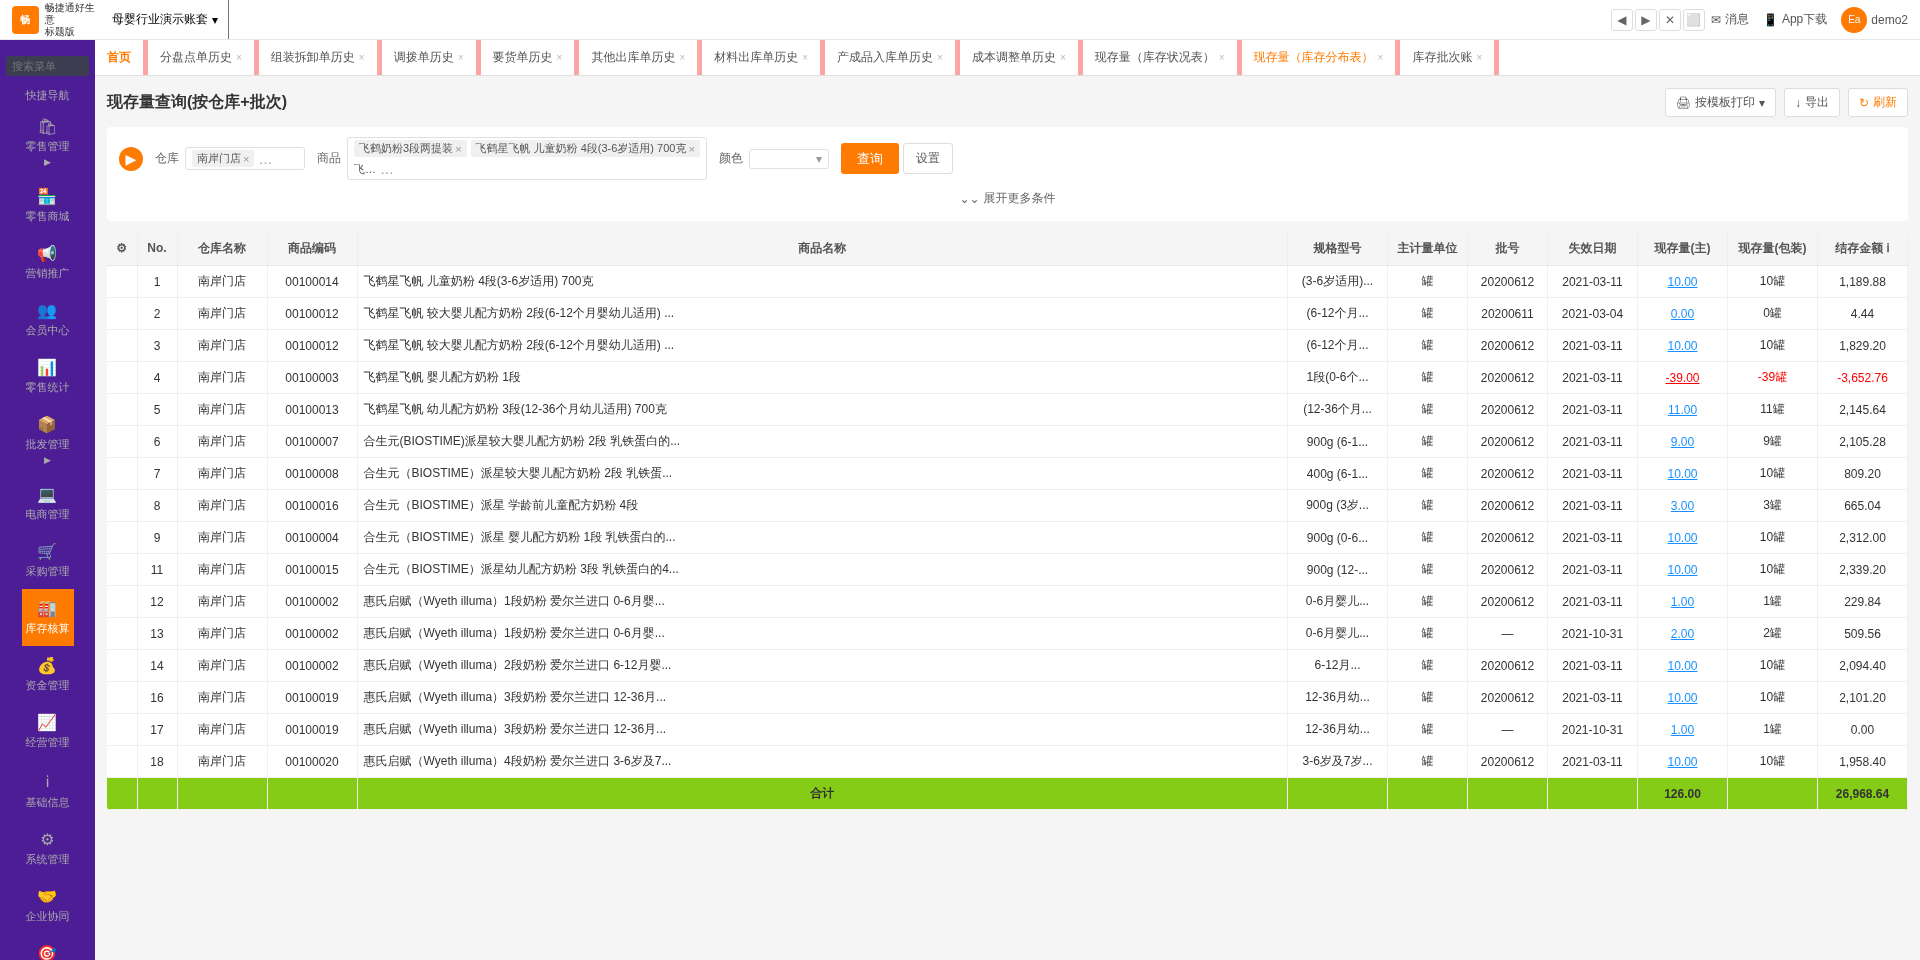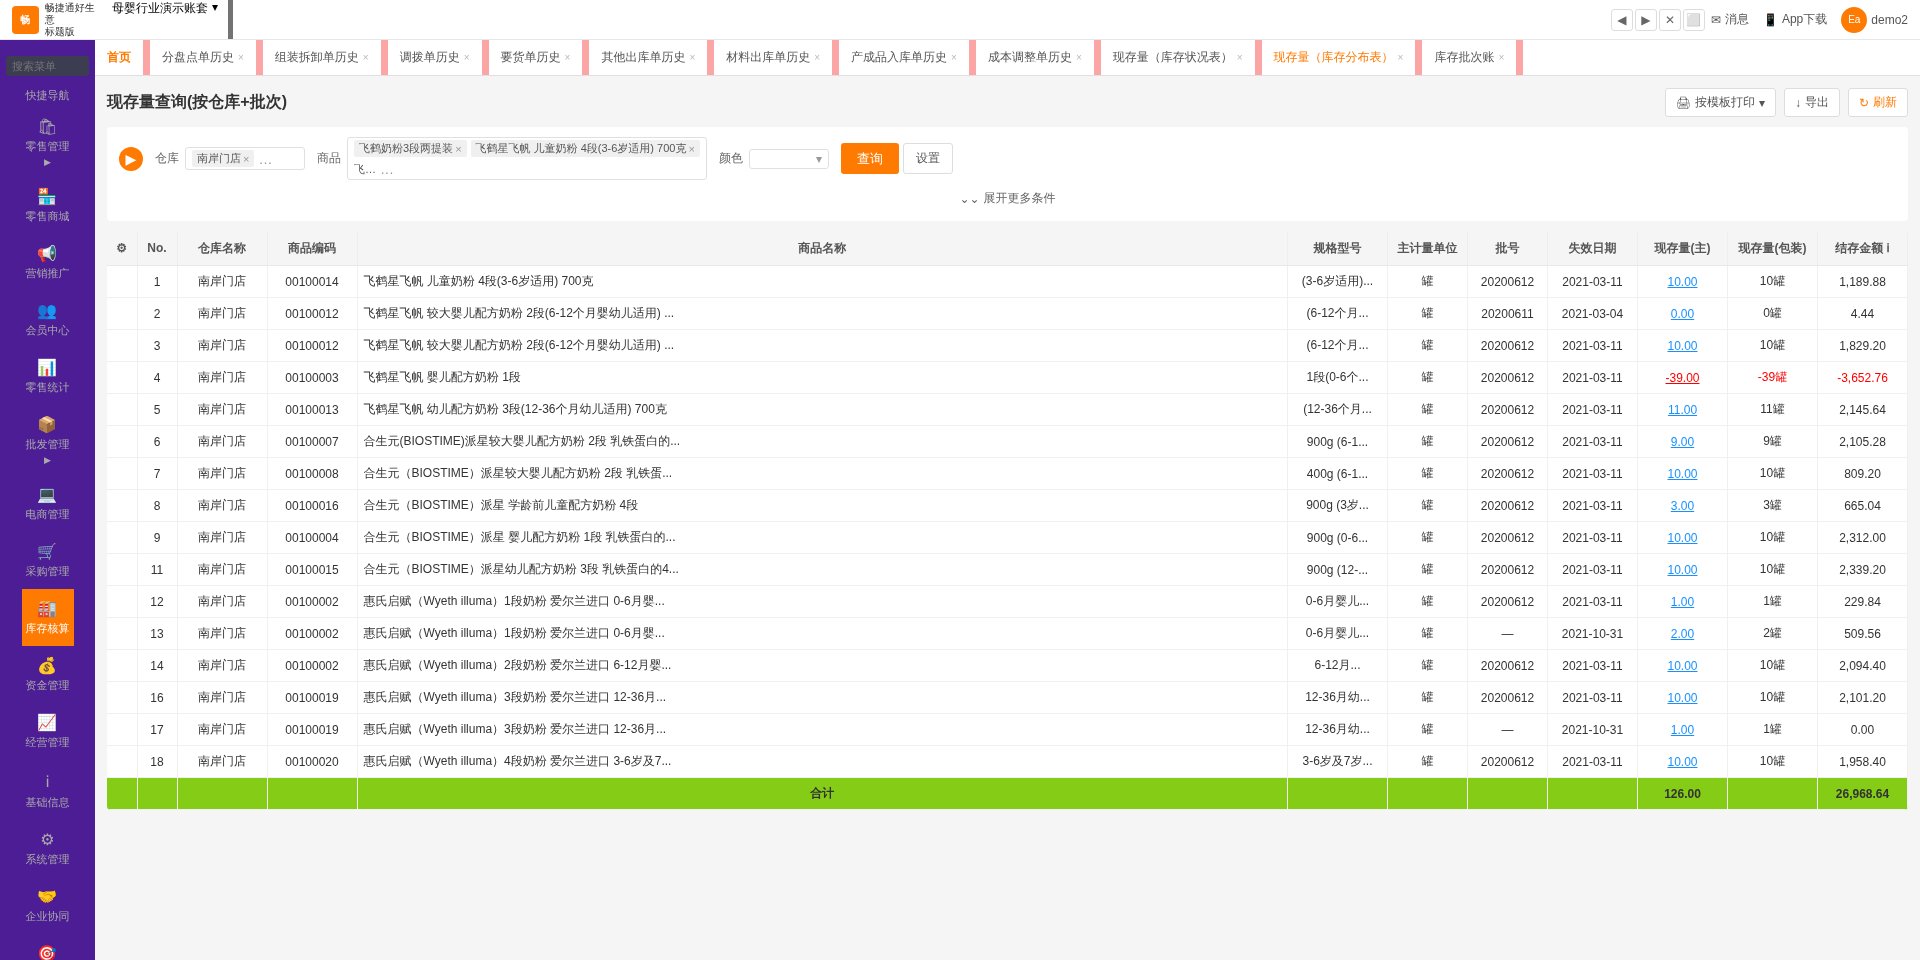--- a/index.html
+++ b/index.html
@@ -25,21 +25,21 @@
     .sidebar-icon { font-size: 16px; }
     .sidebar-search { width: 100%; padding: 8px 6px; }
     .sidebar-search input { width: 100%; background: #3d3d52; border: none; border-radius: 3px; color: #aaa; font-size: 11px; padding: 4px 6px; outline: none; }
     .sidebar-nav-label { width: 100%; padding: 4px 8px; color: #aaa; font-size: 11px; cursor: pointer; text-align: center; }
 
     
     .main-content { flex: 1; display: flex; flex-direction: column; overflow: hidden; background: #f5f5f5; }
     
     
     .nav-tabs { display: flex; align-items: center; background: #fff; border-bottom: 1px solid #e0e0e0; overflow: hidden; height: 36px; }
-    .nav-tab { padding: 0 12px; height: 36px; display: flex; align-items: center; font-size: 12px; color: #555; border-right: 7px solid #fca5a5; cursor: pointer; white-space: nowrap; gap: 4px; }
+    .nav-tab { padding: 0 12px; height: 36px; display: flex; align-items: center; font-size: 12px; color: #555; border-right: 5px solid #fca5a5; cursor: pointer; white-space: nowrap; gap: 4px; }
     .nav-tab.home { color: #ff7a00; font-weight: bold; }
     .nav-tab .tab-close { color: #bbb; font-size: 10px; }
     .nav-tab.active-tab { color: #ff7a00; }
     .tab-arrows { display: flex; align-items: center; gap: 2px; margin-left: auto; padding: 0 6px; }
     .tab-arrow-btn { width: 22px; height: 22px; border: 1px solid #ddd; border-radius: 3px; background: #fff; cursor: pointer; display: flex; align-items: center; justify-content: center; font-size: 12px; color: #666; }
     
     
     .page-container { flex: 1; overflow: auto; padding: 12px; }
     
     
@@ -101,21 +101,21 @@
   <div class="logo-area">
     <div class="logo-icon">
       <span>畅</span>
     </div>
     <div class="logo-text">
       <div>畅捷通好生意</div>
       <div>标题版</div>
     </div>
   </div>
 
-  <div style="display:flex;gap:4px;padding:0 10px;border-right:5px solid #737373;height:100%;cursor:pointer;">
+  <div style="display:flex;align-items:center;gap:4px;padding:0 10px;border-right:1px solid #737373;height:100%;cursor:pointer;">
     <span>母婴行业演示账套</span>
     <span>▾</span>
   </div>
 
   <div class="tabs-bar" id="top-tab-bar">
   </div>
 
   <div class="tab-arrows">
     <div class="tab-arrow-btn">◀</div>
     <div class="tab-arrow-btn">▶</div>

